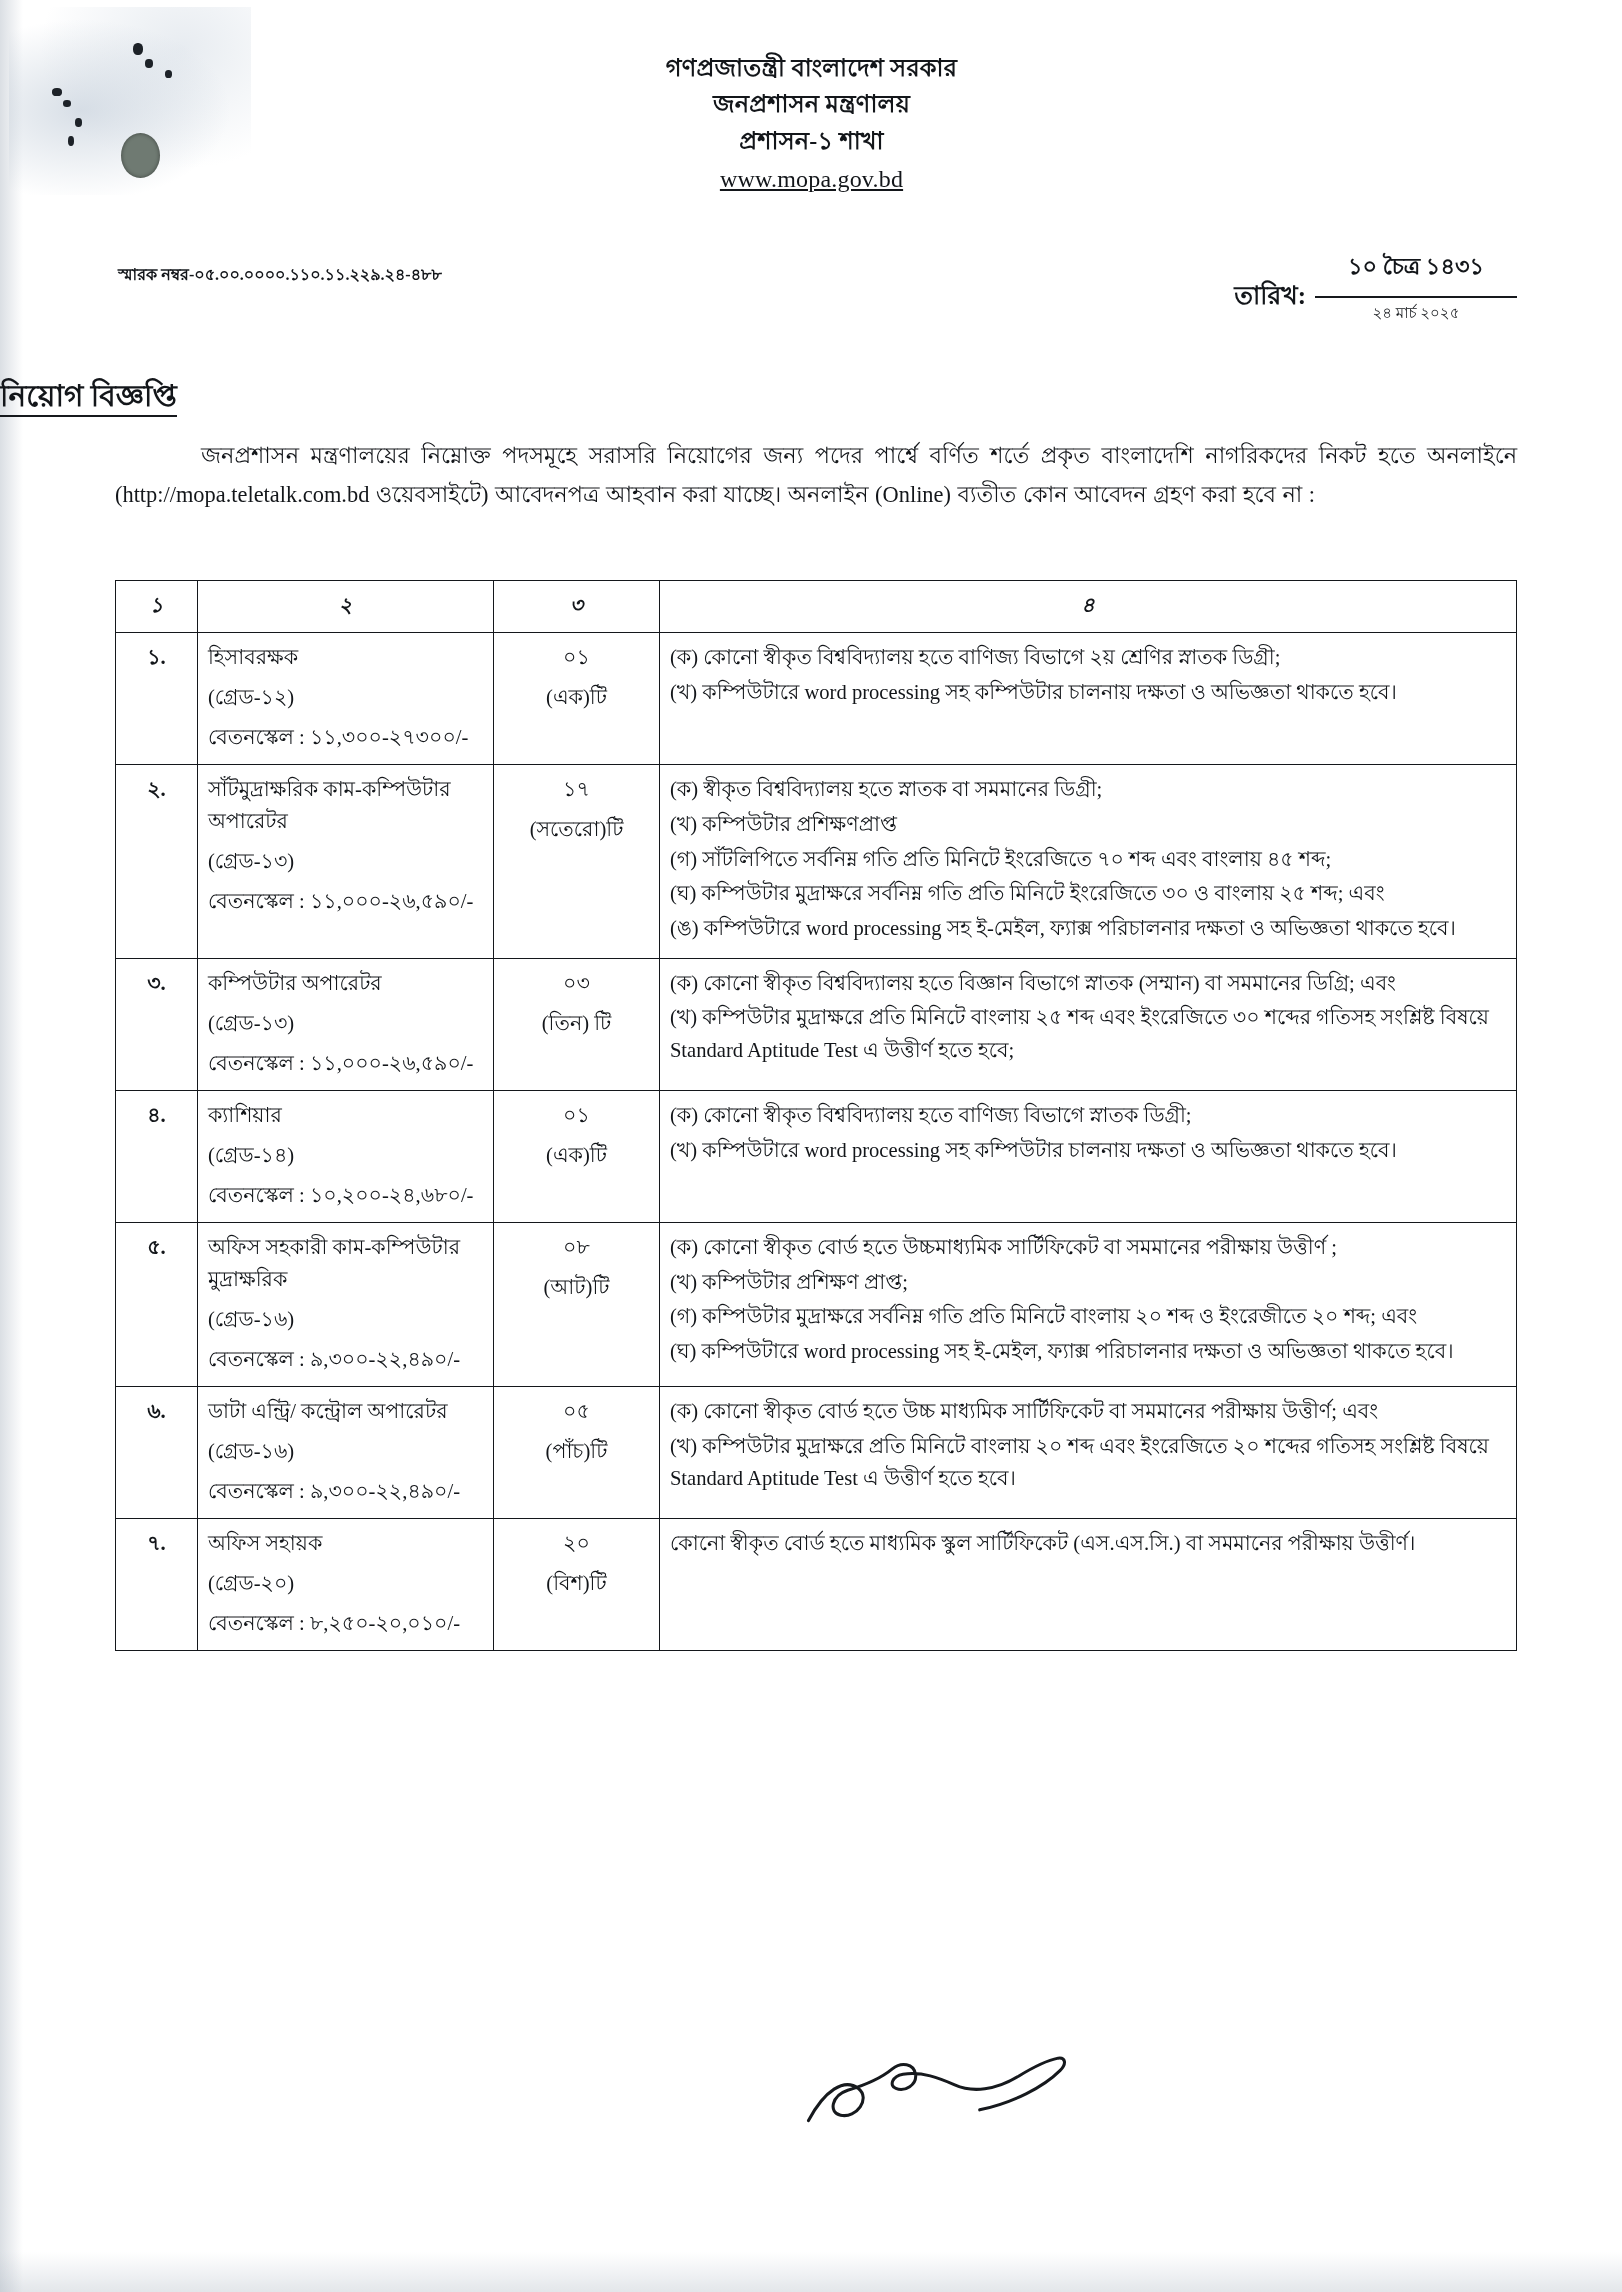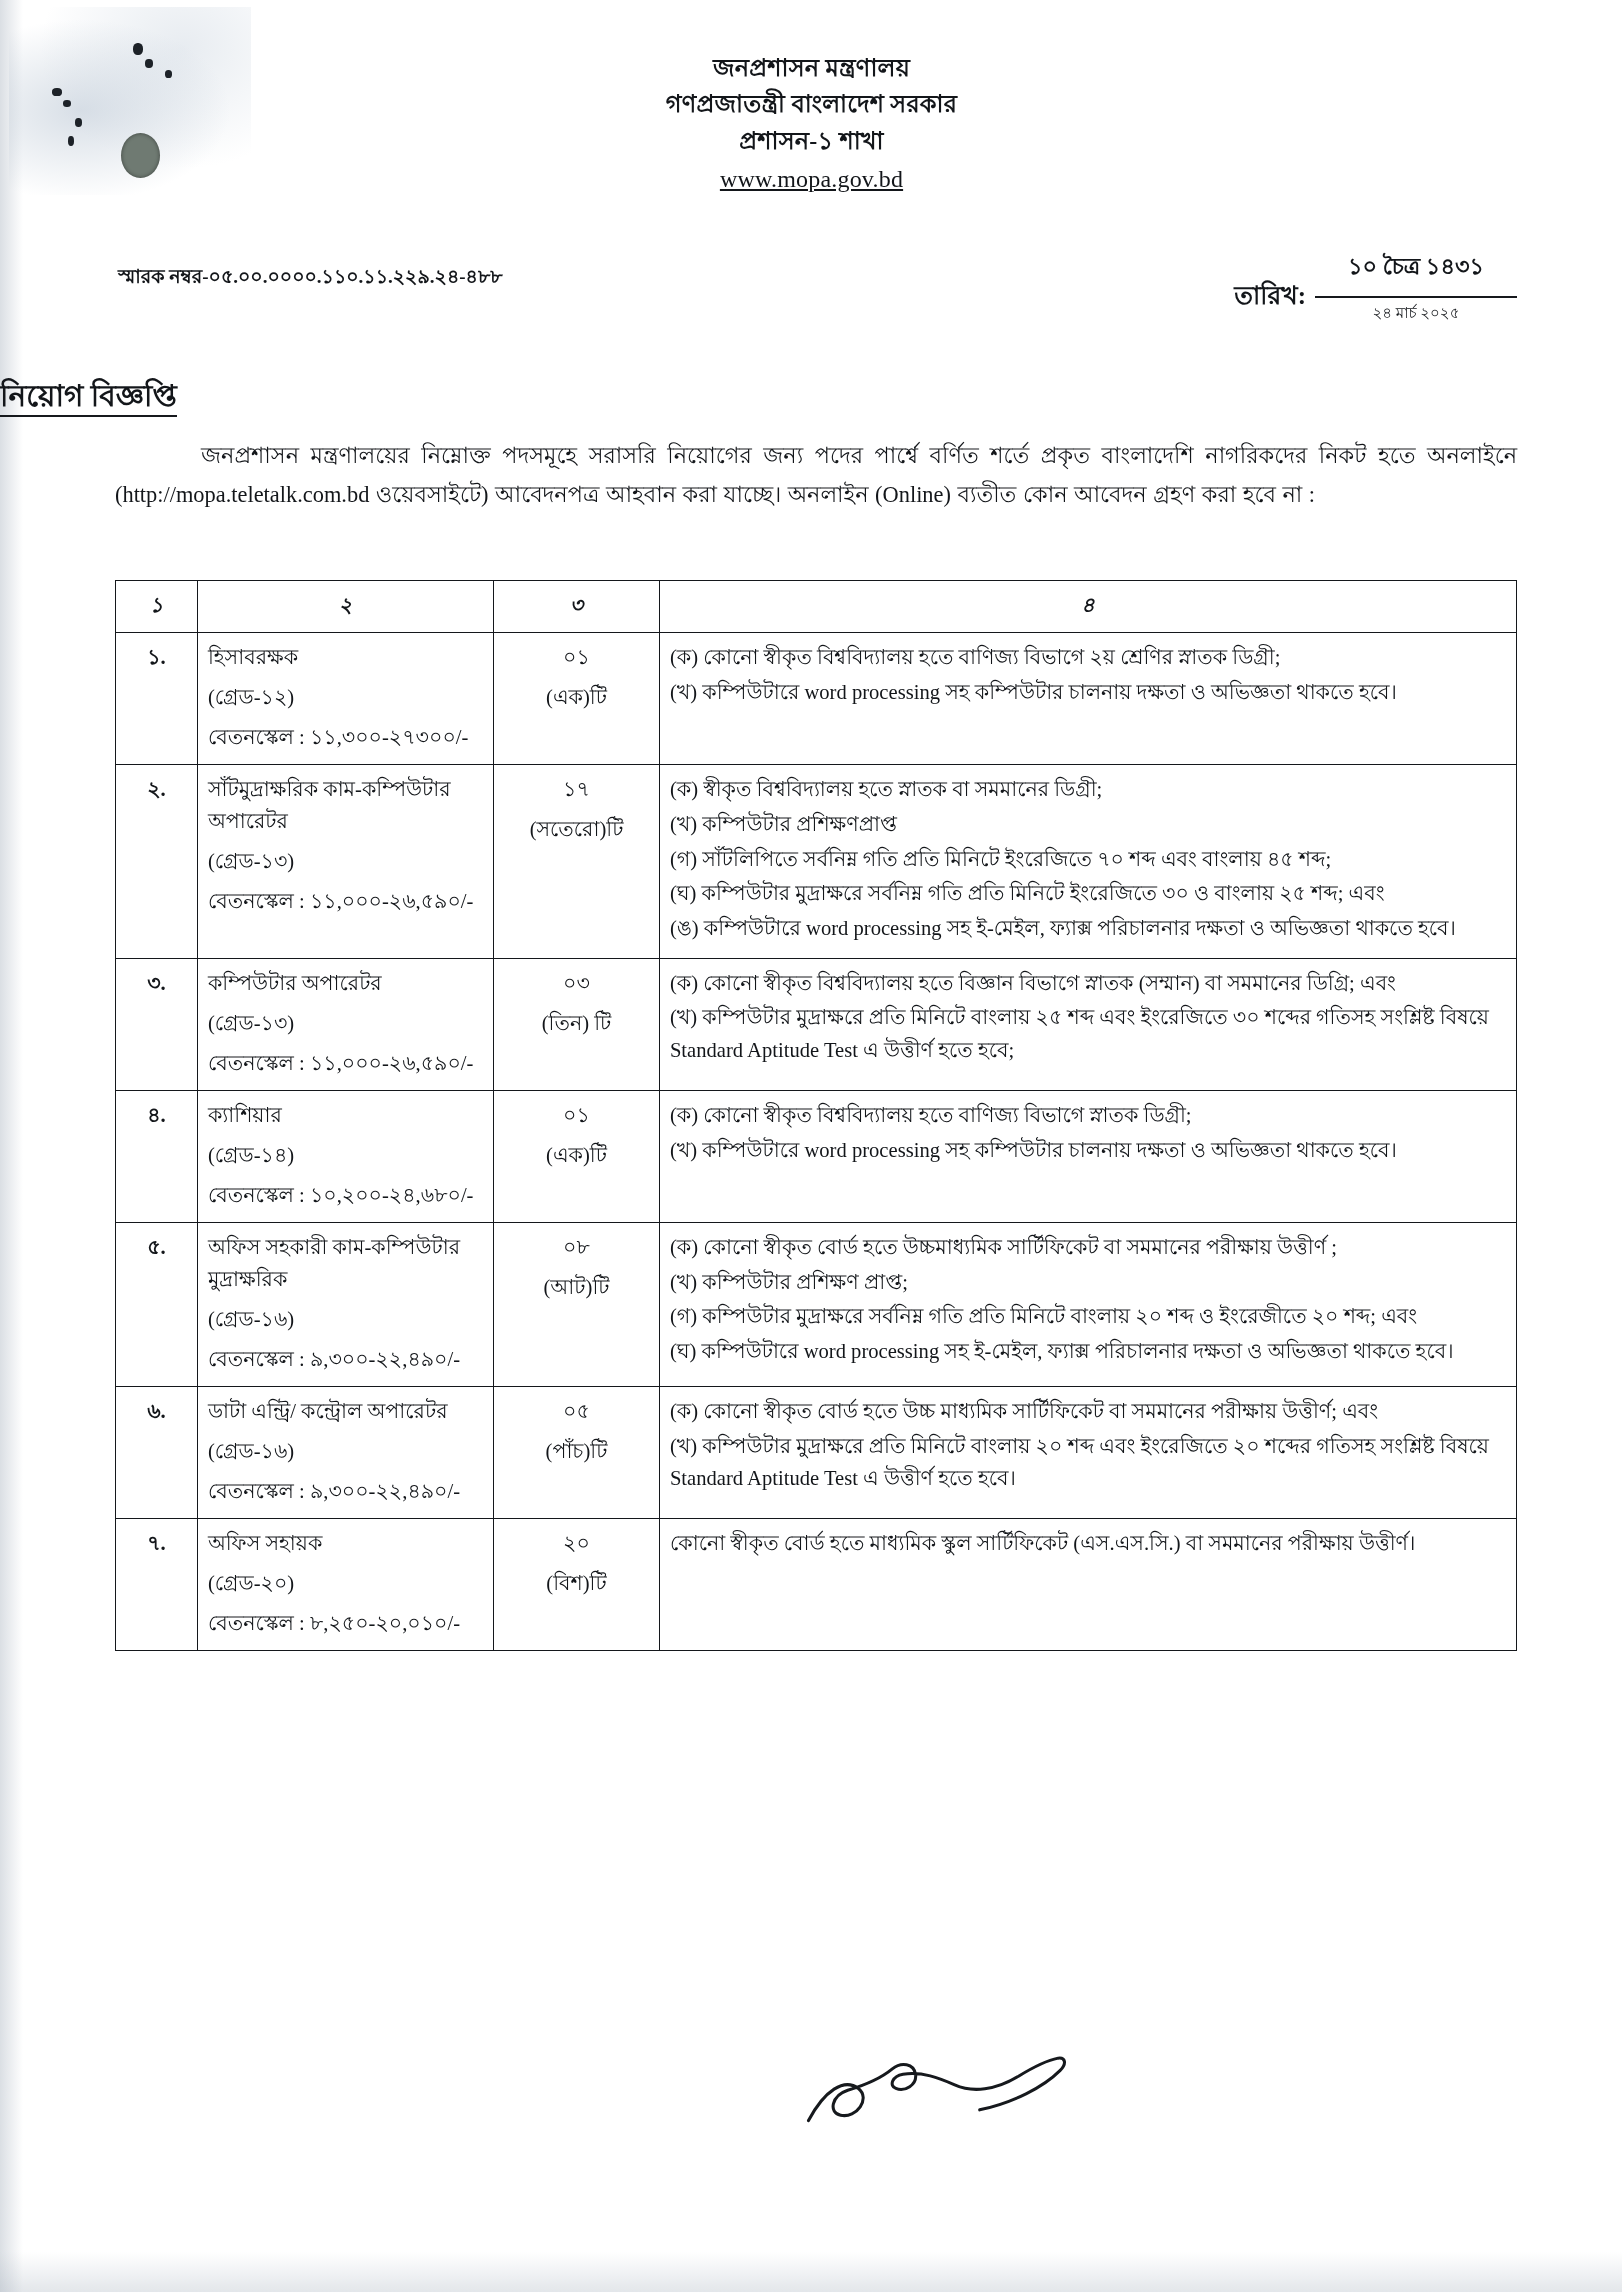--- a/index.html
+++ b/index.html
@@ -76,21 +76,21 @@
     font-weight: 400;
     font-size: 24px;
     text-decoration: underline;
     margin-top: 1.8px;
   }
 
   
   .memo-no {
     position: absolute;
     left: 118px; top: 262px;
-    font-size: 19px;
+    font-size: 16px;
     font-weight: 700;
     white-space: nowrap;
   }
   .date-block {
     position: absolute;
     right: 106px; top: 249px;
     display: flex;
     align-items: center;
     gap: 9px;
   }
@@ -209,22 +209,22 @@
   <div class="scan-speck" style="left:133px;top:43px;width:9.9px;height:11.6px;"></div>
   <div class="scan-speck" style="left:145px;top:59px;width:8px;height:9px;"></div>
   <div class="scan-speck" style="left:165px;top:70px;width:7.2px;height:8px;"></div>
   <div class="scan-speck" style="left:52px;top:88px;width:9.9px;height:8px;"></div>
   <div class="scan-speck" style="left:63px;top:100px;width:8px;height:7.2px;"></div>
   <div class="scan-speck" style="left:75px;top:118px;width:7.2px;height:9px;"></div>
   <div class="scan-speck" style="left:68px;top:136px;width:6.3px;height:9.9px;"></div>
   <div class="punch-hole"></div>
 
   <div class="letterhead">
+    <div>গণপ্রজাতন্ত্রী বাংলাদেশ সরকার</div>
     <div>জনপ্রশাসন মন্ত্রণালয়</div>
-    <div>গণপ্রজাতন্ত্রী বাংলাদেশ সরকার</div>
     <div>প্রশাসন-১ শাখা</div>
     <div class="site">www.mopa.gov.bd</div>
   </div>
 
   <div class="memo-no">স্মারক নম্বর-০৫.০০.০০০০.১১০.১১.২২৯.২৪-৪৮৮</div>
 
   <div class="date-block">
     <div class="date-label">তারিখ:</div>
     <div class="date-stack">
       <div class="date-bn date-rule">১০ চৈত্র ১৪৩১</div>

